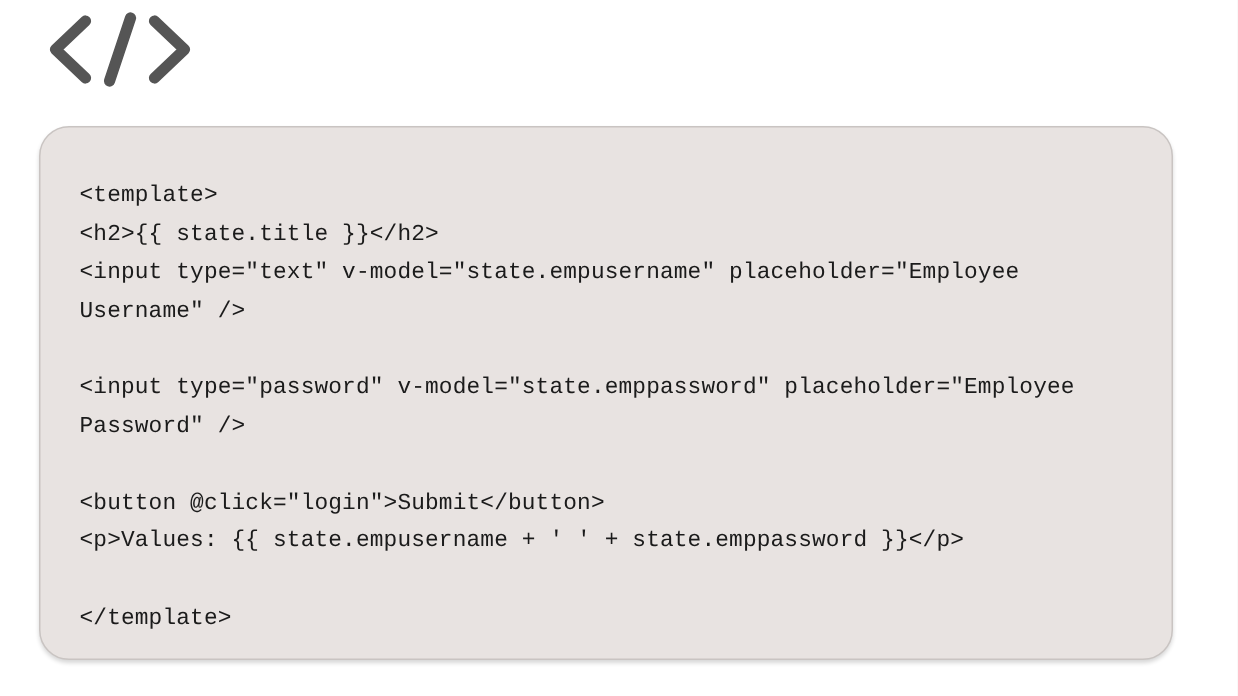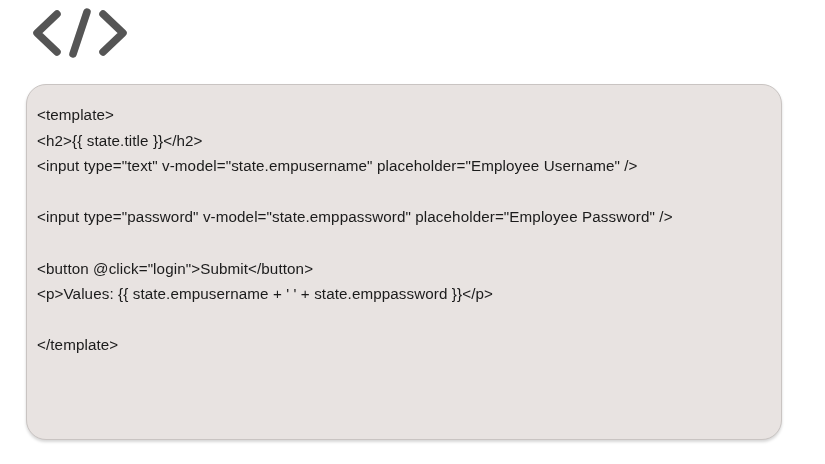--- a/index.html
+++ b/index.html
@@ -38,22 +38,22 @@
     height: 356px;
     box-sizing: border-box;
     background: #e8e3e1;
     border: 1px solid #c9c4c2;
     border-radius: 20px;
     box-shadow: 0 2px 3px rgba(0,0,0,0.16);
     padding: 17px 14px 10px 10px;
   }
 
   .code-block {
-    margin: 0;
-    font-family: Liberation Sans, sans-serif;
+    margin: 16px;
+    font-family: Liberation Mono, monospace;
     font-size: 15.2px;
     line-height: 25.6px;
     color: #1b1b1b;
     white-space: pre-wrap;
     word-break: normal;
     overflow-wrap: break-word;
     letter-spacing: 0.1px;
   }
   .code-line {
     display: block;

